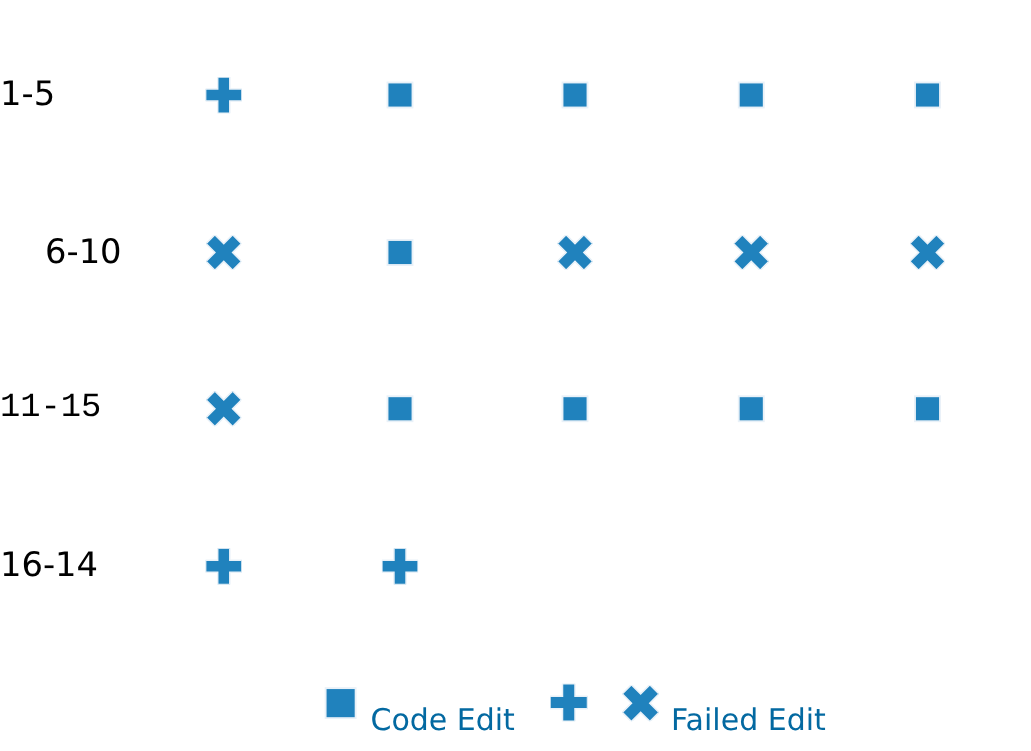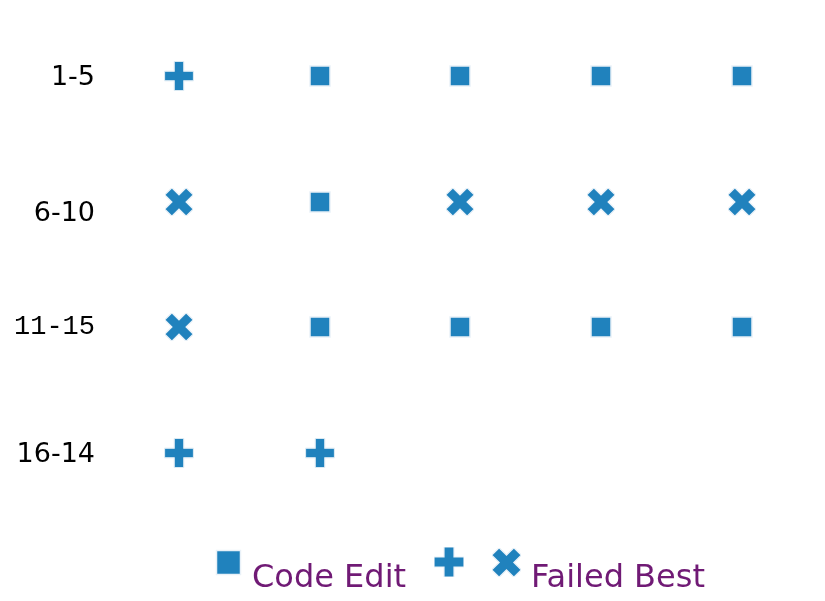--- a/index.html
+++ b/index.html
@@ -12,21 +12,21 @@
     position: relative;
     width: 825px;
     height: 601px;
     background: #ffffff;
     overflow: hidden;
   }
   .row-label {
     position: absolute;
     left: 0;
     width: 95px;
-    text-align: right;
+    text-align: left;
     font-size: 27px;
     color: #000000;
     line-height: 40px;
     white-space: nowrap;
   }
   .marker {
     position: absolute;
     transform: translate(-50%, -50%);
     line-height: 0;
   }
@@ -41,22 +41,22 @@
     align-items: center;
     gap: 28px;
   }
   .legend-item {
     display: flex;
     align-items: center;
     gap: 10px;
   }
   .legend-item .swatch { line-height: 0; }
   .legend-item .legend-label {
-    font-size: 32px;
-    color: #701a75;
+    font-size: 24px;
+    color: #0369a1;
     white-space: nowrap;
     margin-top: 27px;
   }
 </style>
 </head>
 <body>
 
 <div id="figure">
   <div id="plot-area">
       <div class="row-label" style="top: 56px;">1-5</div>
@@ -68,21 +68,21 @@
         </svg></span>
       <span class="marker" style="left: 460px; top: 76px;"><svg width="23" height="23" viewBox="0 0 23 23">
           <rect x="1.5" y="1.5" width="20" height="20" fill="#2082bd" stroke="#e9f1f8" stroke-width="1.5"></rect>
         </svg></span>
       <span class="marker" style="left: 601px; top: 76px;"><svg width="23" height="23" viewBox="0 0 23 23">
           <rect x="1.5" y="1.5" width="20" height="20" fill="#2082bd" stroke="#e9f1f8" stroke-width="1.5"></rect>
         </svg></span>
       <span class="marker" style="left: 742px; top: 76px;"><svg width="23" height="23" viewBox="0 0 23 23">
           <rect x="1.5" y="1.5" width="20" height="20" fill="#2082bd" stroke="#e9f1f8" stroke-width="1.5"></rect>
         </svg></span>
-      <div class="row-label" style="top: 192px;">6-10</div>
+      <div class="row-label" style="top: 182px; margin-left: 36px;">6-10</div>
       <span class="marker" style="left: 179px; top: 202px;"><svg width="28" height="28" viewBox="0 0 28 28">
           <g transform="translate(14 14) rotate(45) scale(1.08) translate(-14 -14)">
             <path d="M9.333333333333334,0 H18.666666666666668 V9.333333333333334 H28 V18.666666666666668 H18.666666666666668 V28 H9.333333333333334 V18.666666666666668 H0 V9.333333333333334 H9.333333333333334 Z" fill="#2082bd" stroke="#e9f1f8" stroke-width="1.2"></path>
           </g>
         </svg></span>
       <span class="marker" style="left: 320px; top: 202px;"><svg width="23" height="23" viewBox="0 0 23 23">
           <rect x="1.5" y="1.5" width="20" height="20" fill="#2082bd" stroke="#e9f1f8" stroke-width="1.5"></rect>
         </svg></span>
       <span class="marker" style="left: 460px; top: 202px;"><svg width="28" height="28" viewBox="0 0 28 28">
           <g transform="translate(14 14) rotate(45) scale(1.08) translate(-14 -14)">
@@ -136,16 +136,16 @@
         <span class="swatch"><svg width="30" height="30" viewBox="0 0 30 30">
             <path d="M10,0 H20 V10 H30 V20 H20 V30 H10 V20 H0 V10 H10 Z" fill="#2082bd" stroke="#e9f1f8" stroke-width="1.2"></path>
           </svg></span>
       </span>
       <span class="legend-item">
         <span class="swatch"><svg width="29" height="29" viewBox="0 0 29 29">
             <g transform="translate(14.5 14.5) rotate(45) scale(1.08) translate(-14.5 -14.5)">
               <path d="M9.666666666666666,0 H19.333333333333332 V9.666666666666666 H29 V19.333333333333332 H19.333333333333332 V29 H9.666666666666666 V19.333333333333332 H0 V9.666666666666666 H9.666666666666666 Z" fill="#2082bd" stroke="#e9f1f8" stroke-width="1.2"></path>
             </g>
           </svg></span>
-        <span class="legend-label">Failed Best</span>
+        <span class="legend-label">Failed Edit</span>
       </span>
     </div>
 </div>
 
 </body></html>

